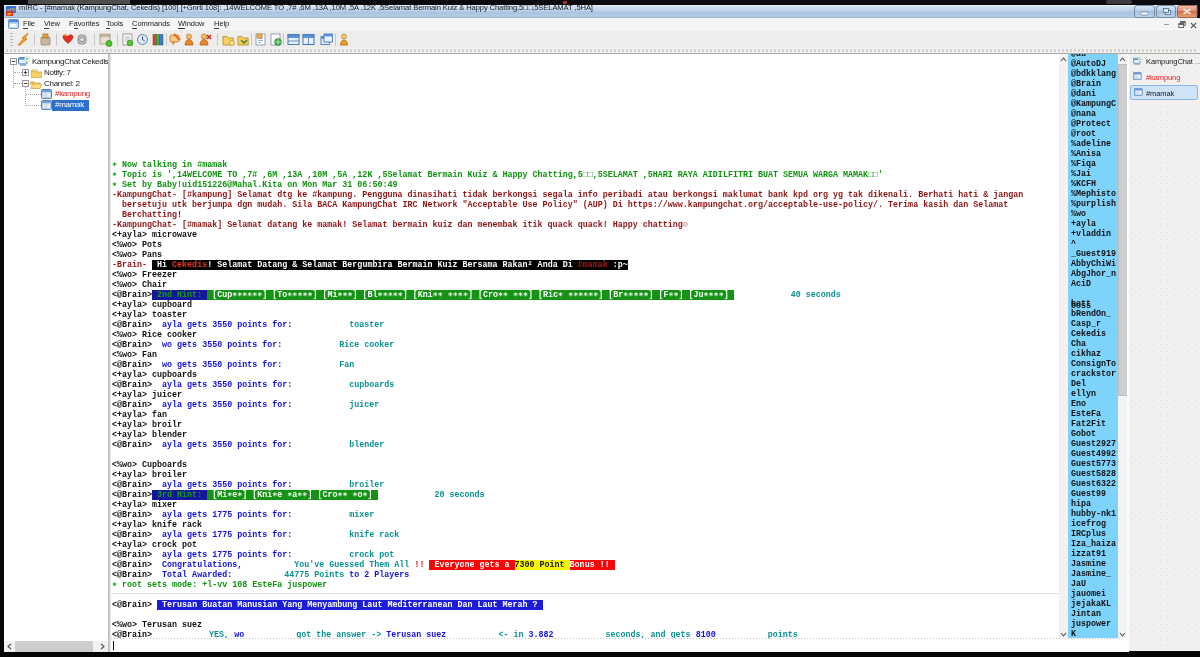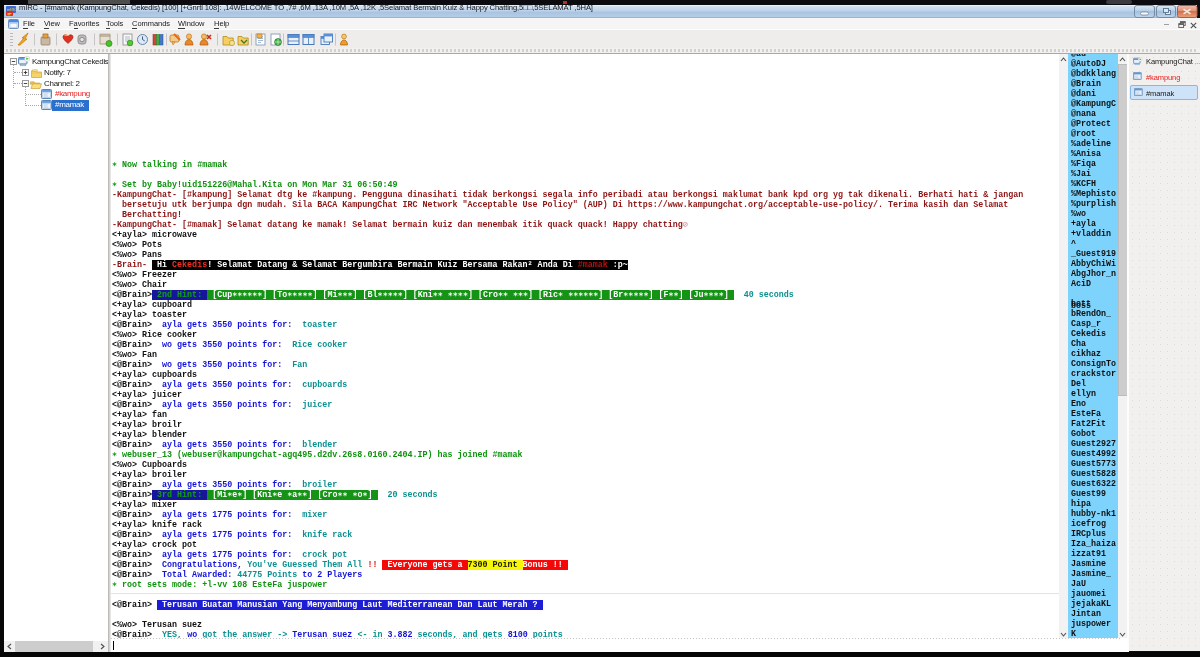--- a/index.html
+++ b/index.html
@@ -18,21 +18,21 @@
 
 #tree {position:absolute;left:4px;top:54px;width:104px;height:587px;background:#fff;overflow:hidden;}
 #treesep {position:absolute;left:108px;top:54px;width:3px;height:598px;background:#d4d2d0;border-left:1px solid #bdbbb9;border-right:1px solid #e8e6e4;}
 .trow {position:absolute;font-size:8px;letter-spacing:-0.3px;color:#1a1a1a;white-space:pre;}
 .tline {position:absolute;border-left:1px dotted #a8a8a8;}
 .hline {position:absolute;border-top:1px dotted #a8a8a8;}
 
 #chat {position:absolute;left:111px;top:54px;width:948px;height:584px;background:#fff;overflow:hidden;}
 .cl {position:absolute;left:1px;font:bold 8.35px/10px "Liberation Mono",monospace;white-space:pre;letter-spacing:0;}
 .g {color:#0d930d;} .m {color:#8e1414;} .k {color:#101010;} .b {color:#1212dc;}
-.t {color:#0b9191;} .r {color:#ee1010;} .w {color:#fff;}
+.t {color:#0b9191;margin-left:47px;} .r {color:#ee1010;} .w {color:#fff;}
 .Bk {background:#000;color:#fff;} .BkR {background:#000;color:#f03020;} .BkM {background:#000;color:#b41212;}
 .Bn {background:#16169c;color:#0fa00f;} .Bg {background:#149314;color:#fff;}
 .Br {background:#f60707;color:#fff;} .By {background:#f6f606;color:#1a1a00;}
 .Bb {background:#1d1dd8;color:#fff;}
 .gls {color:#d89aa8;}
 #markline {position:absolute;left:111px;top:593px;width:948px;height:1px;background:#e3e3e3;}
 
 #csb {position:absolute;left:1059px;top:54px;width:9px;height:584px;background:#f2f2f2;}
 .ch {position:absolute;width:7px;height:5px;}
 
@@ -260,20 +260,21 @@
           <rect x="1.8" y="3.4" width="7.4" height="4.8" fill="#eef4fb" stroke="#9ab5d2" stroke-width="0.4"></rect>
           <path d="M2.6 4.8 h4.5 M2.6 6 h3.6 M2.6 7.2 h4.5" stroke="#b0c4d8" stroke-width="0.6"></path>
         </svg>
       </div>
    <div class="trow" style="left:51px;top:46px;color:#fff">#mamak</div>
  </div>
  <div id="treesep"></div>
 
  <div id="chat">
 <div class="cl" style="top:106px"><span class="g">∗ Now talking in #mamak</span></div>
+<div class="cl" style="top:116px"><span class="g">∗ Topic is ',14WELCOME TO ,7# ,6M ,13A ,10M ,5A ,12K ,5Selamat Bermain Kuiz &amp; Happy Chatting,5□□,5SELAMAT ,5HARI RAYA AIDILFITRI BUAT SEMUA WARGA MAMAK□□'</span></div>
 <div class="cl" style="top:126px"><span class="g">∗ Set by Baby!uid151226@Mahal.Kita on Mon Mar 31 06:50:49</span></div>
 <div class="cl" style="top:136px"><span class="m">-KampungChat- [#kampung] Selamat dtg ke #kampung. Pengguna dinasihati tidak berkongsi segala info peribadi atau berkongsi maklumat bank kpd org yg tak dikenali. Berhati hati &amp; jangan</span></div>
 <div class="cl" style="top:146px"><span class="m">  bersetuju utk berjumpa dgn mudah. Sila BACA KampungChat IRC Network "Acceptable Use Policy" (AUP) Di https://www.kampungchat.org/acceptable-use-policy/. Terima kasih dan Selamat</span></div>
 <div class="cl" style="top:156px"><span class="m">  Berchatting!</span></div>
 <div class="cl" style="top:166px"><span class="m">-KampungChat- [#mamak] Selamat datang ke mamak! Selamat bermain kuiz dan menembak itik quack quack! Happy chatting</span><span class="gls">⊘</span></div>
 <div class="cl" style="top:176px"><span class="k">&lt;+ayla&gt; microwave</span></div>
 <div class="cl" style="top:186px"><span class="k">&lt;%wo&gt; Pots</span></div>
 <div class="cl" style="top:196px"><span class="k">&lt;%wo&gt; Pans</span></div>
 <div class="cl" style="top:206px"><span class="m">-Brain- </span><span class="Bk"> Hi </span><span class="BkR">Cekedis</span><span class="Bk">! Selamat Datang &amp; Selamat Bergumbira Bermain Kuiz Bersama Rakan² Anda Di </span><span class="BkM">#mamak</span><span class="Bk"> :p~</span></div>
 <div class="cl" style="top:216px"><span class="k">&lt;%wo&gt; Freezer</span></div>
@@ -287,21 +288,20 @@
 <div class="cl" style="top:296px"><span class="k">&lt;%wo&gt; Fan</span></div>
 <div class="cl" style="top:306px"><span class="k">&lt;@Brain&gt;</span><span class="b">  wo gets 3550 points for: </span><span class="t"> Fan</span></div>
 <div class="cl" style="top:316px"><span class="k">&lt;+ayla&gt; cupboards</span></div>
 <div class="cl" style="top:326px"><span class="k">&lt;@Brain&gt;</span><span class="b">  ayla gets 3550 points for: </span><span class="t"> cupboards</span></div>
 <div class="cl" style="top:336px"><span class="k">&lt;+ayla&gt; juicer</span></div>
 <div class="cl" style="top:346px"><span class="k">&lt;@Brain&gt;</span><span class="b">  ayla gets 3550 points for: </span><span class="t"> juicer</span></div>
 <div class="cl" style="top:356px"><span class="k">&lt;+ayla&gt; fan</span></div>
 <div class="cl" style="top:366px"><span class="k">&lt;+ayla&gt; broilr</span></div>
 <div class="cl" style="top:376px"><span class="k">&lt;+ayla&gt; blender</span></div>
 <div class="cl" style="top:386px"><span class="k">&lt;@Brain&gt;</span><span class="b">  ayla gets 3550 points for: </span><span class="t"> blender</span></div>
-<div class="cl" style="top:396px"><span class="g">∗ webuser_13 (webuser@kampungchat-agq495.d2dv.26s8.0160.2404.IP) has joined #mamak</span></div>
 <div class="cl" style="top:406px"><span class="k">&lt;%wo&gt; Cupboards</span></div>
 <div class="cl" style="top:416px"><span class="k">&lt;+ayla&gt; broiler</span></div>
 <div class="cl" style="top:426px"><span class="k">&lt;@Brain&gt;</span><span class="b">  ayla gets 3550 points for: </span><span class="t"> broiler</span></div>
 <div class="cl" style="top:436px"><span class="k">&lt;@Brain&gt;</span><span class="Bn"> 3rd Hint: </span><span class="Bg"> [Mi∗e∗] [Kni∗e ∗a∗∗] [Cro∗∗ ∗o∗] </span><span class="t">  20 seconds</span></div>
 <div class="cl" style="top:446px"><span class="k">&lt;+ayla&gt; mixer</span></div>
 <div class="cl" style="top:456px"><span class="k">&lt;@Brain&gt;</span><span class="b">  ayla gets 1775 points for: </span><span class="t"> mixer</span></div>
 <div class="cl" style="top:466px"><span class="k">&lt;+ayla&gt; knife rack</span></div>
 <div class="cl" style="top:476px"><span class="k">&lt;@Brain&gt;</span><span class="b">  ayla gets 1775 points for: </span><span class="t"> knife rack</span></div>
 <div class="cl" style="top:486px"><span class="k">&lt;+ayla&gt; crock pot</span></div>
 <div class="cl" style="top:496px"><span class="k">&lt;@Brain&gt;</span><span class="b">  ayla gets 1775 points for: </span><span class="t"> crock pot</span></div>

